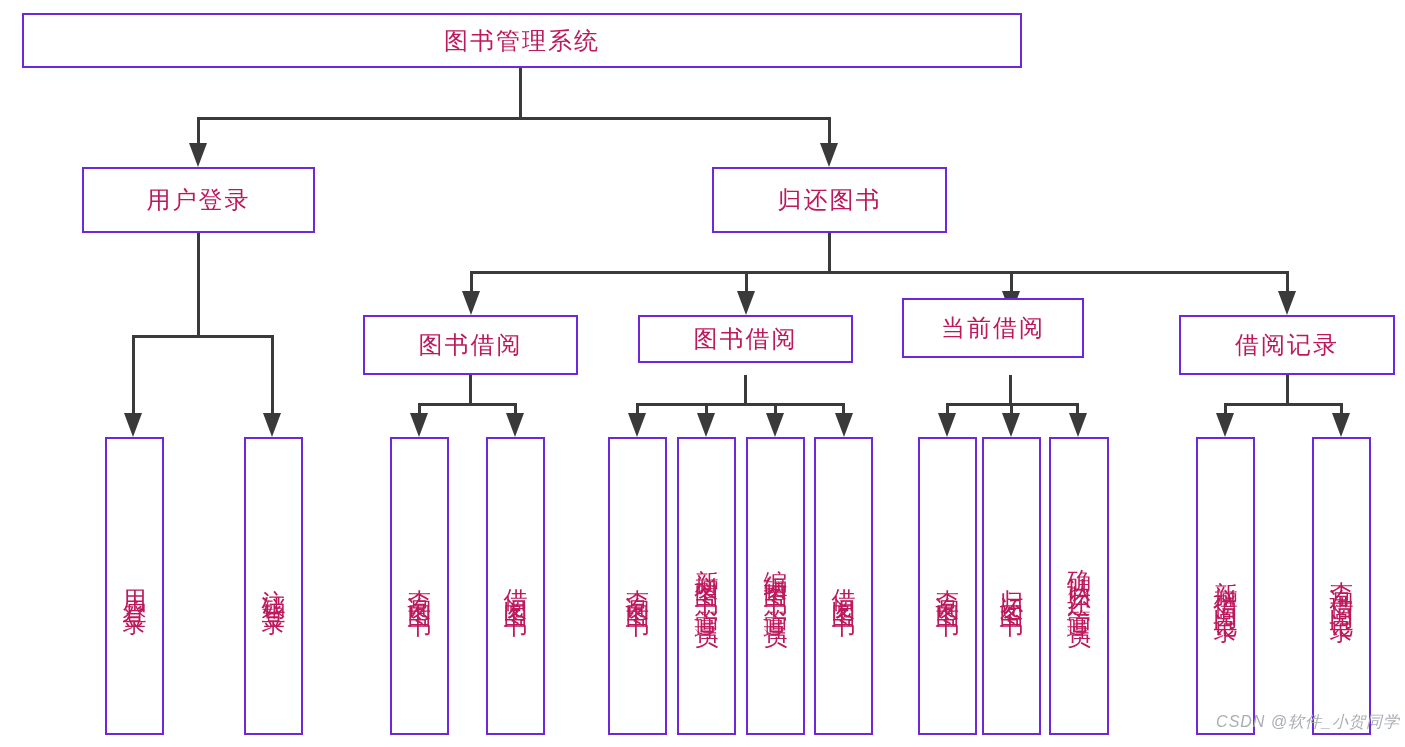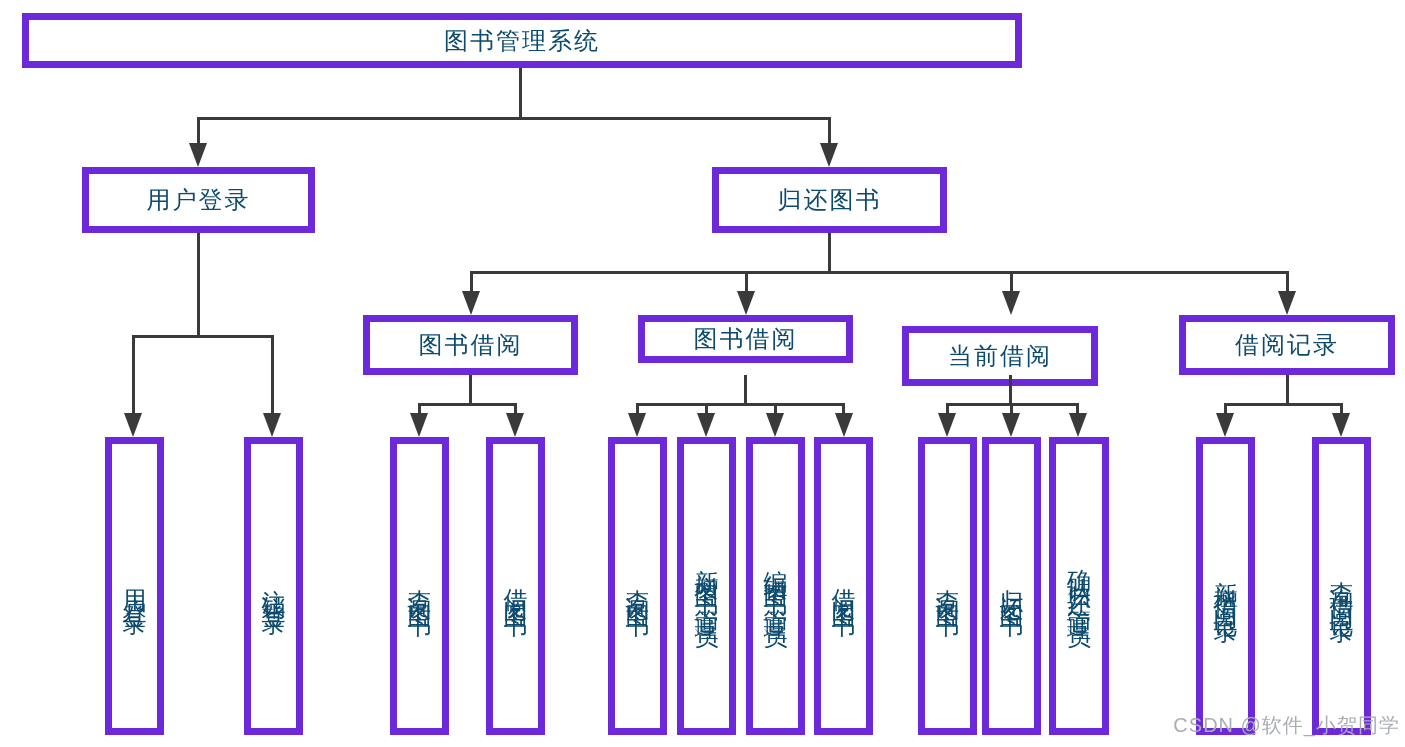--- a/index.html
+++ b/index.html
@@ -1,39 +1,39 @@
 <!DOCTYPE html>
 <html><head>
 <meta charset="utf-8">
 <style>
   html,body{margin:0;padding:0;background:#ffffff;}
   .canvas{
     position:relative;width:1405px;height:747px;background:#ffffff;
     font-family:"Liberation Sans","DejaVu Sans",sans-serif;overflow:hidden;
   }
   .box{
-    position:absolute;background:#ffffff;border:7px solid #6d28d9;
+    position:absolute;background:#ffffff;border:2px solid #6d28d9;
     box-sizing:border-box;display:flex;align-items:center;justify-content:center;
-    color:#0c4a6e;
+    color:#be185d;
   }
   .hbox{font-size:24px;letter-spacing:2px;white-space:nowrap;}
   .vbox{
     writing-mode:vertical-rl;text-orientation:mixed;
     font-size:24px;letter-spacing:8px;line-height:1;
   }
   .hline{position:absolute;height:3px;background:#3a3a3a;}
   .vline{position:absolute;width:3px;background:#3a3a3a;}
   .arrow{
     position:absolute;width:0;height:0;
     border-left:9px solid transparent;border-right:9px solid transparent;
     border-top:24px solid #3a3a3a;
   }
   .watermark{
     position:absolute;top:712px;right:5px;
-    font-size:20px;letter-spacing:1px;color:#a9adb3;white-space:nowrap;
+    font-size:16px;letter-spacing:1px;color:#a9adb3;white-space:nowrap;font-style:italic;
   }
 </style>
 </head>
 <body>
 
 <div class="canvas">
 
   <div class="box hbox" style="left:22px;top:13px;width:1000px;height:55px">图书管理系统</div>
 
   <div class="vline" style="left:519px;top:68px;height:50px"></div>
@@ -59,21 +59,21 @@
   <div class="arrow" style="left:462px;top:291px"></div>
   <div class="vline" style="left:745px;top:271px;height:22px"></div>
   <div class="arrow" style="left:737px;top:291px"></div>
   <div class="vline" style="left:1010px;top:271px;height:22px"></div>
   <div class="arrow" style="left:1002px;top:291px"></div>
   <div class="vline" style="left:1286px;top:271px;height:22px"></div>
   <div class="arrow" style="left:1278px;top:291px"></div>
 
   <div class="box hbox" style="left:363px;top:315px;width:215px;height:60px">图书借阅</div>
   <div class="box hbox" style="left:638px;top:315px;width:215px;height:48px">图书借阅</div>
-  <div class="box hbox" style="left:902px;top:326px;width:196px;height:60px">当前借阅</div>
+  <div class="box hbox" style="left:902px;top:298px;width:182px;height:60px">当前借阅</div>
   <div class="box hbox" style="left:1179px;top:315px;width:216px;height:60px">借阅记录</div>
 
   <div class="vline" style="left:469px;top:375px;height:30px"></div>
   <div class="hline" style="left:418px;top:403px;width:99px"></div>
   <div class="vline" style="left:418px;top:403px;height:12px"></div>
   <div class="arrow" style="left:410px;top:413px"></div>
   <div class="vline" style="left:514px;top:403px;height:12px"></div>
   <div class="arrow" style="left:506px;top:413px"></div>
 
   <div class="vline" style="left:744px;top:375px;height:30px"></div>

